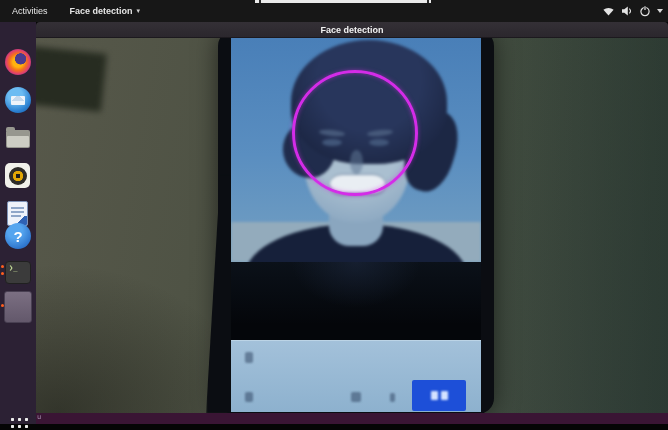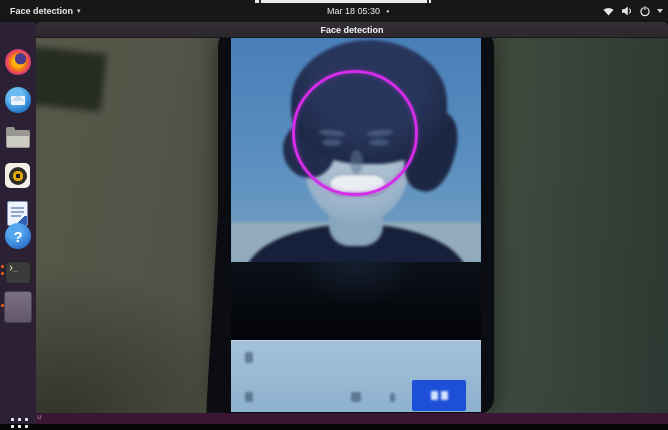--- a/index.html
+++ b/index.html
@@ -124,27 +124,24 @@
   .corner-mark{position:absolute;left:1px;top:1px;font-size:7px;line-height:7px;color:#a78fb0;
     font-family:"DejaVu Sans Mono",monospace;}
   .bottom-bar{position:absolute;left:0;top:424px;width:668px;height:6px;background:#050505;z-index:6;}
 </style>
 </head>
 <body>
 
 <div class="screen">
 
   <div class="topbar">
+    <div class="activities">Activities</div>
     <div class="appmenu">
       <span>Face detection</span>
       <span class="caret">▾</span>
-    </div>
-    <div class="clock">
-      <span>Mar 18 05:30</span>
-      <span class="notif-dot">●</span>
     </div>
     <div class="tray">
       <svg width="13" height="12" viewBox="0 0 13 12">
         <path d="M6.5 10.5 L1.4 4.8 A8 8 0 0 1 11.6 4.8 Z" fill="#e4e4e4"></path>
       </svg>
       <svg width="12" height="12" viewBox="0 0 12 12">
         <path d="M1 4.3 h2.3 L6.8 1.6 v8.8 L3.3 7.7 H1 Z" fill="#e4e4e4"></path>
         <path d="M8.3 3.6 a3.4 3.4 0 0 1 0 4.8" stroke="#e4e4e4" stroke-width="1.1" fill="none"></path>
       </svg>
       <svg width="12" height="12" viewBox="0 0 12 12">

